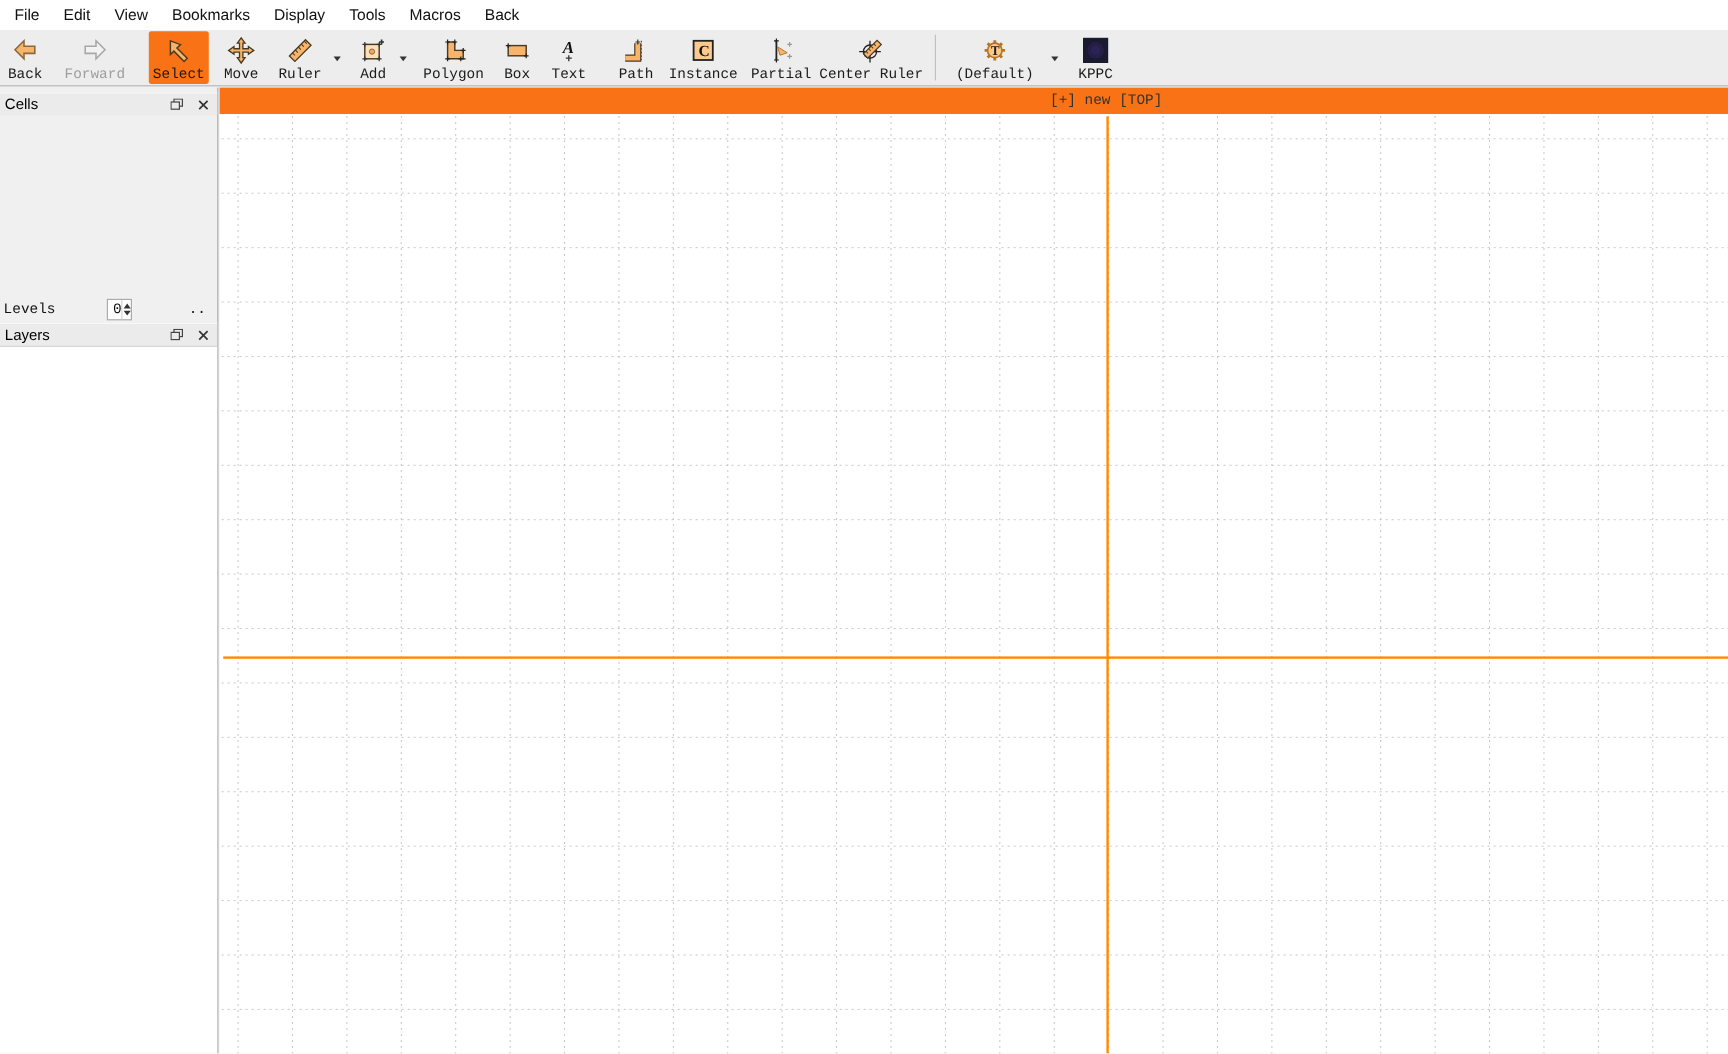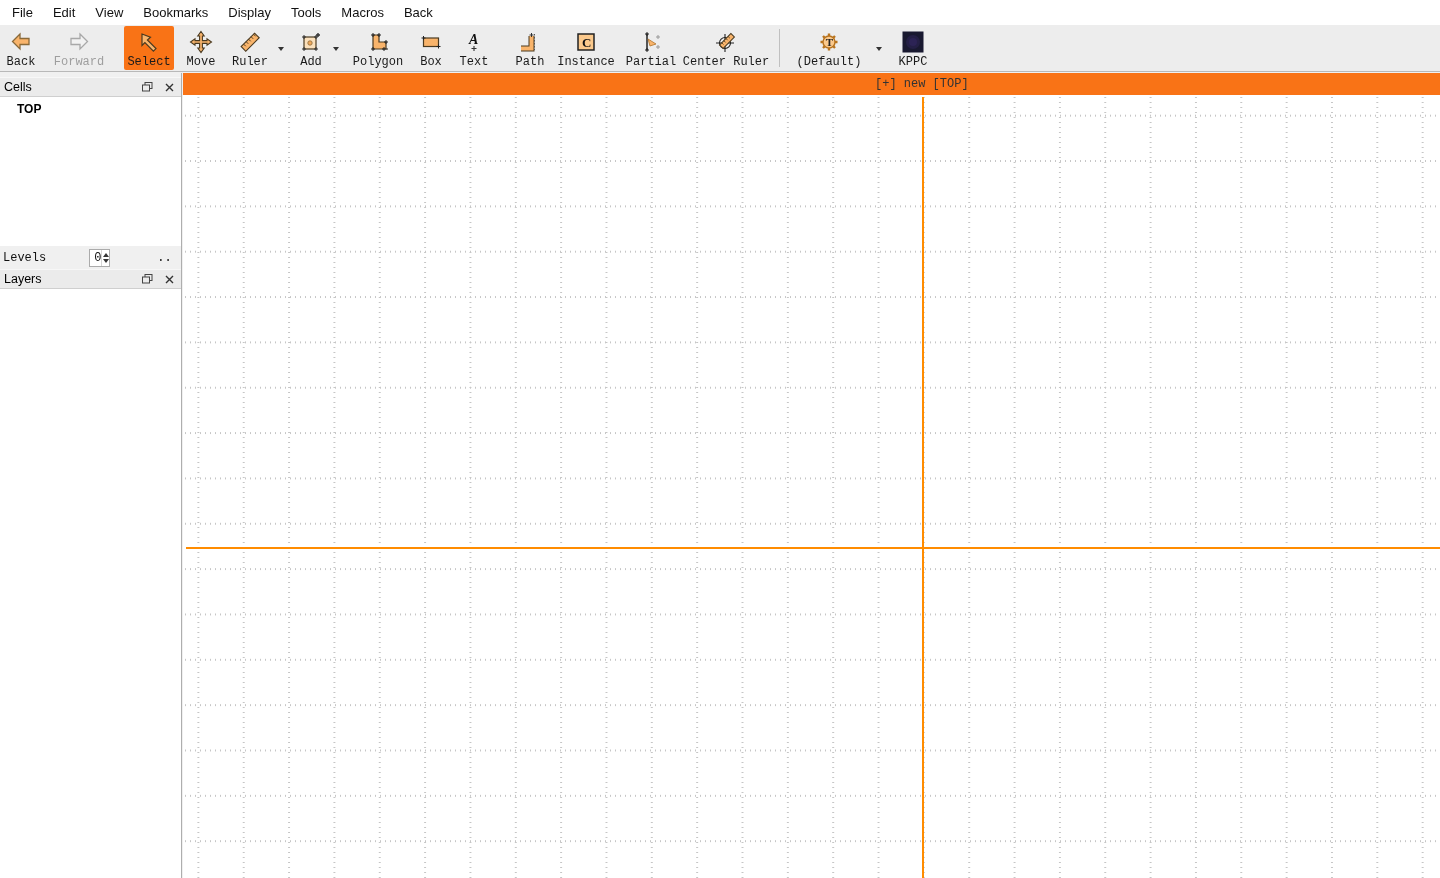--- a/index.html
+++ b/index.html
@@ -264,23 +264,20 @@
           <rect x="3" y="0.5" width="7" height="6" fill="none" stroke="#444" stroke-width="1"></rect>
           <rect x="0.5" y="3" width="7" height="6" fill="#ebebeb" stroke="#444" stroke-width="1"></rect>
         </svg>
     </span>
     <span class="dock-btn">
       <svg width="9" height="9" viewBox="0 0 9 9">
           <path d="M1 1 L8 8 M8 1 L1 8" stroke="#333" stroke-width="1.4"></path>
         </svg>
     </span>
   </div>
-  <div class="white-list" style="top:23px; height:150px;">
-    <div class="cell-item">TOP</div>
-  </div>
 
   <div class="levels-row" style="top:173px;gap:38px;">
     <span class="levels-label">Levels</span>
     <span class="spinbox" style="width:53px; margin-left:5px;">
       <input value="0" style="">
       <span class="spin-arrows">
           <span class="up"></span>
           <span class="down"></span>
         </span>
     </span>

